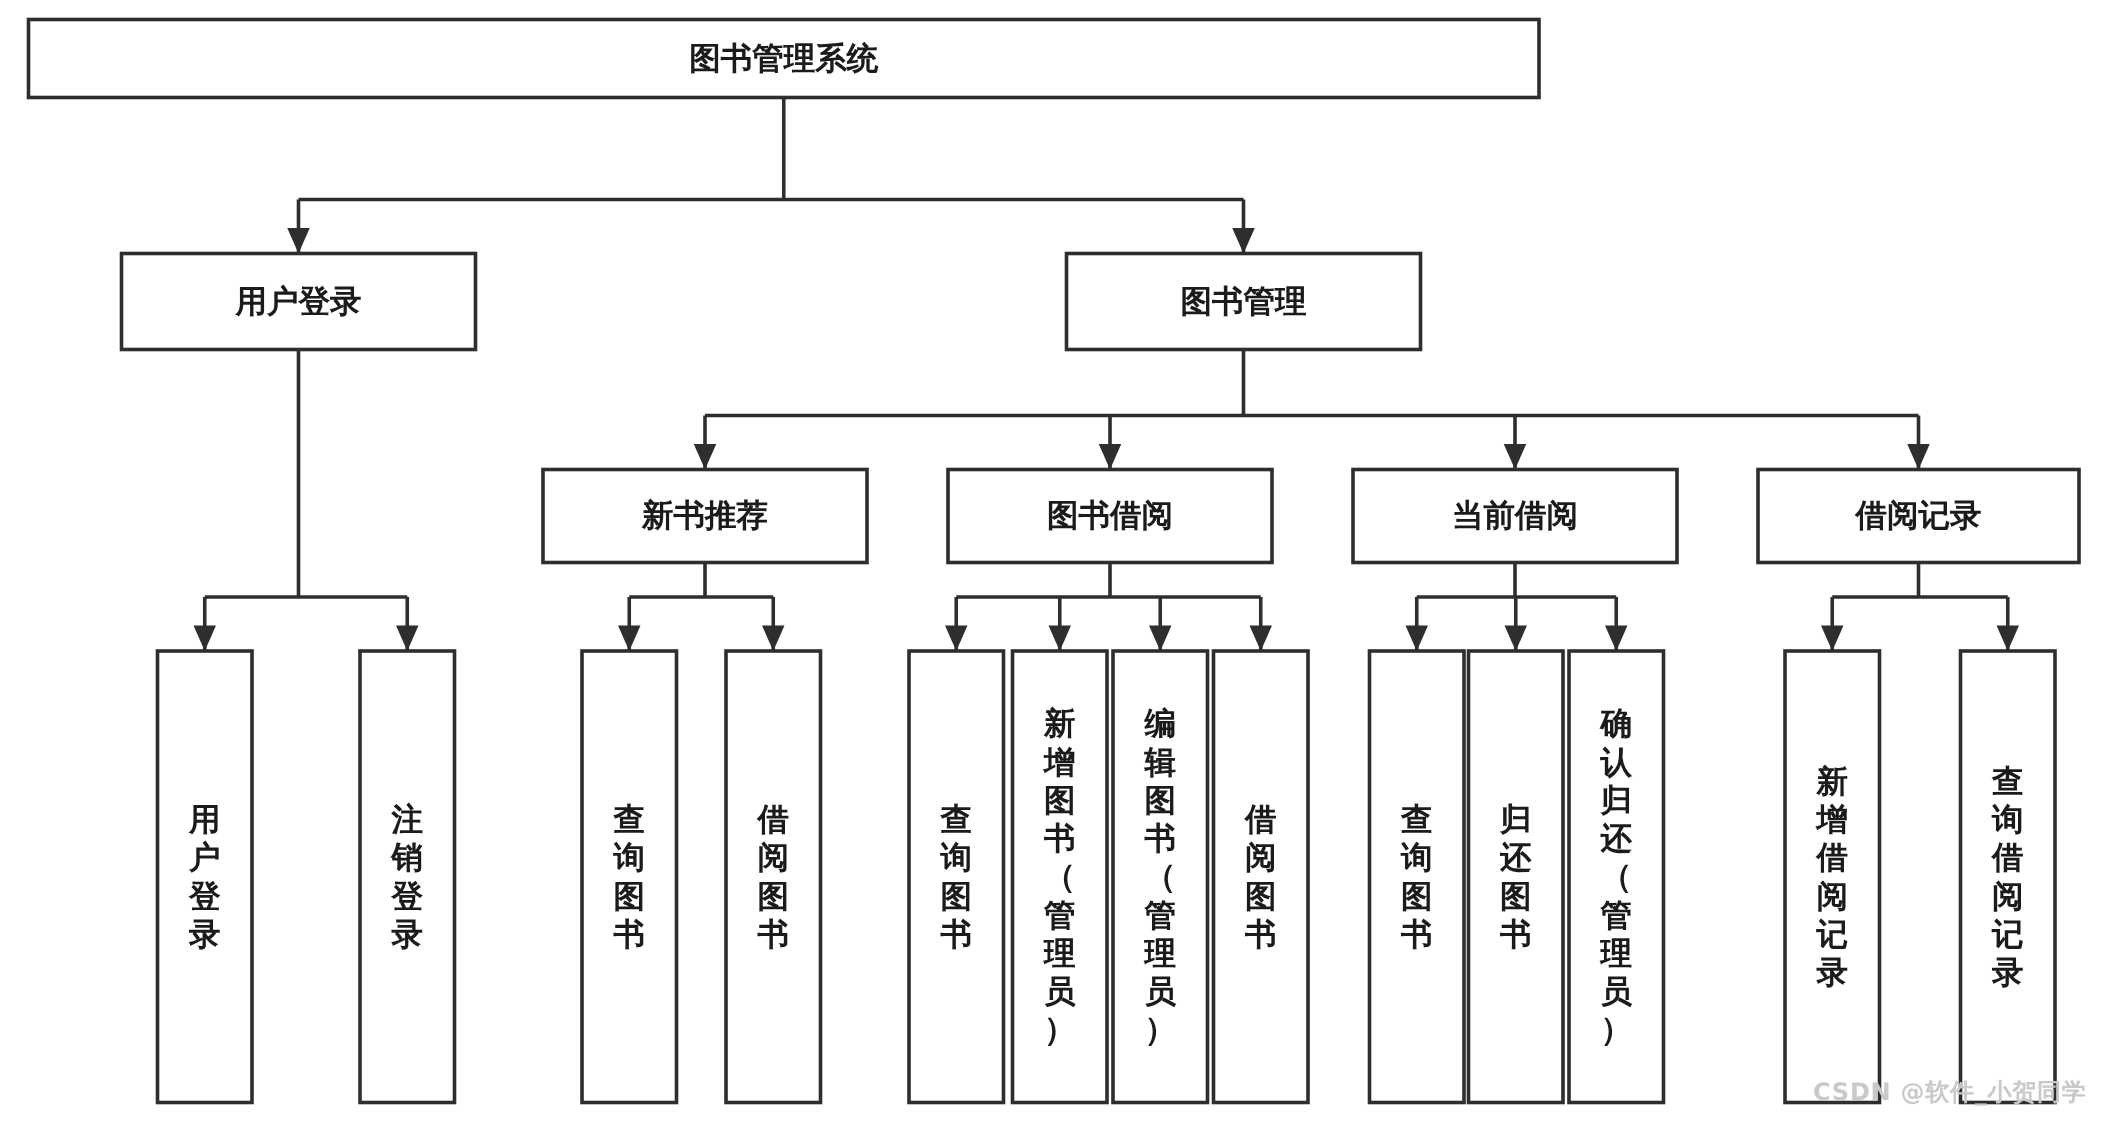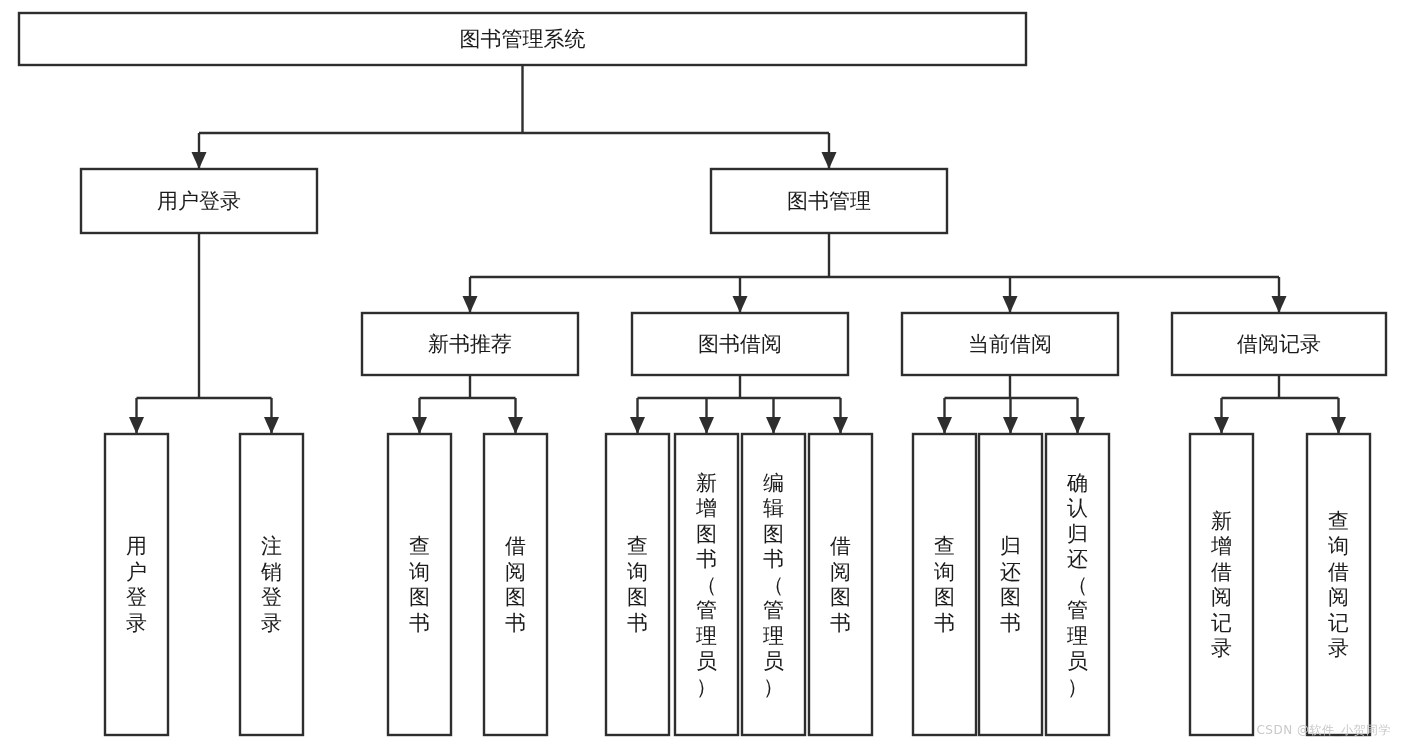--- a/index.html
+++ b/index.html
@@ -14,20 +14,21 @@
     position: relative;
     overflow: hidden;
     font-family: "DejaVu Sans", "Liberation Sans", sans-serif;
   }
   #diagram-root {
     position: absolute;
     left: 0;
     top: 0;
     width: 1405px;
     height: 747px;
+    font-weight: bold;
   }
   svg.flow {
     display: block;
     width: 1405px;
     height: 747px;
   }
   .node-rect {
     fill: #ffffff;
     stroke: #2e2e2e;
     stroke-width: 2.4;
@@ -53,21 +54,21 @@
   }
   .arrow-head {
     fill: #2e2e2e;
     stroke: none;
   }
   .watermark {
     position: absolute;
     right: 14px;
     bottom: 8px;
     color: #c9c9c9;
-    font-size: 12px;
+    font-size: 16px;
     font-family: "DejaVu Sans", "Liberation Sans", sans-serif;
     white-space: nowrap;
     letter-spacing: 0.5px;
     pointer-events: none;
   }
 </style>
 </head>
 <body>
 
 <div id="diagram-root">

